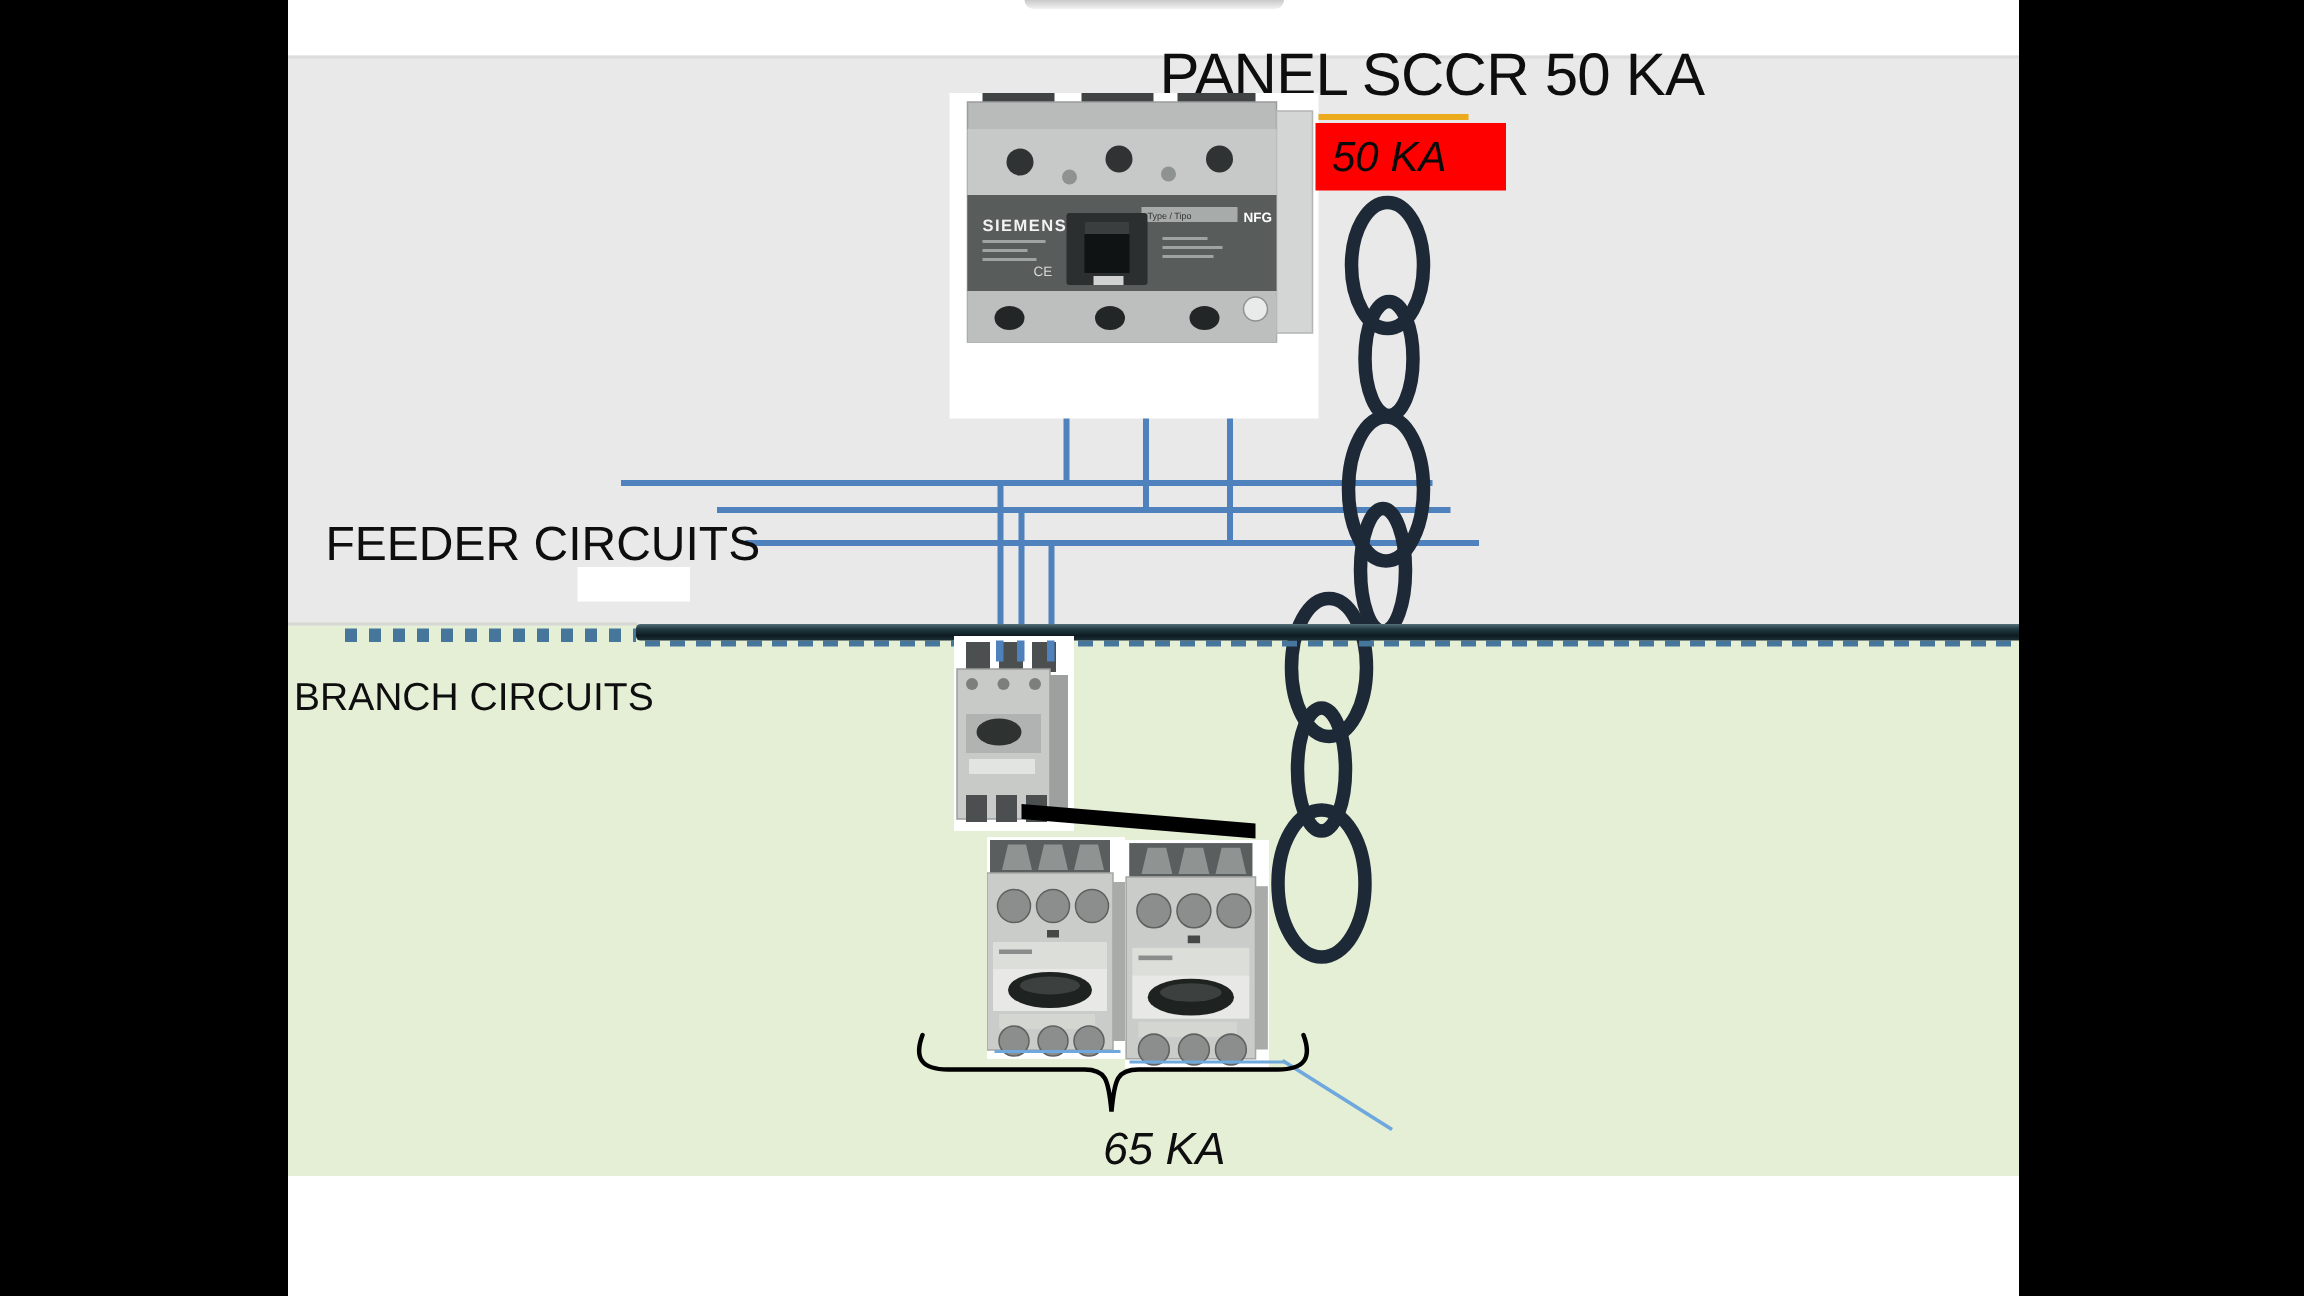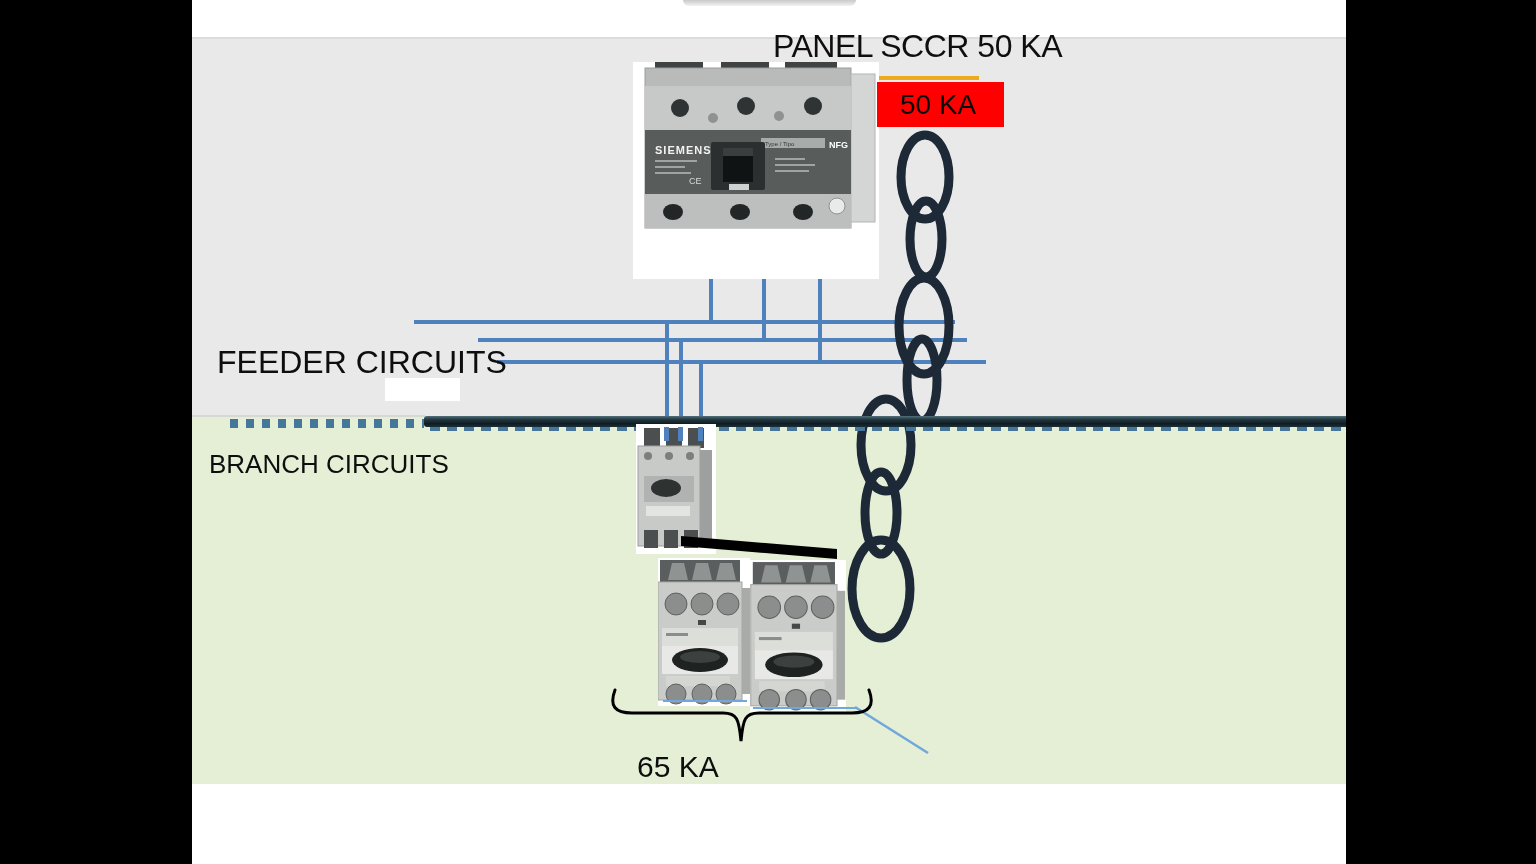--- a/index.html
+++ b/index.html
@@ -9,47 +9,47 @@
     font-family:"Liberation Sans", sans-serif;
   }
   .abs{position:absolute;}
   
   #stage{left:192px;top:0;width:1154px;height:864px;background:#ffffff;}
   #top-tab{left:683px;top:0;width:173px;height:6px;background:linear-gradient(180deg,#c9c9c9,#f2f2f2);border-radius:0 0 8px 8px;z-index:1;}
   #feeder-bg{left:192px;top:37px;width:1154px;height:380px;background:var(--feeder-bg);border-top:2px solid #dcdcdc;z-index:0;}
   #branch-bg{left:192px;top:417px;width:1154px;height:367px;background:var(--branch-bg);z-index:0;}
   #boundary-thin{left:192px;top:415px;width:233px;height:2px;background:#d5d8d3;z-index:1;}
 
-  #slide-title{left:773px;top:28px;z-index:1;font-size:32px;letter-spacing:-0.5px;color:var(--text-dark);white-space:nowrap;}
+  #slide-title{left:773px;top:28px;z-index:1;font-size:40px;letter-spacing:-0.5px;color:var(--text-dark);white-space:nowrap;}
 
   svg.layer{left:0;top:0;width:1536px;height:864px;pointer-events:none;}
   #wires{z-index:2;}
   #chain{z-index:3;}
   #dots-line{left:230px;top:419px;width:194px;height:9px;z-index:3;
     background:repeating-linear-gradient(90deg,var(--dash-blue) 0 8px,transparent 8px 16px);}
   #dash-line{left:430px;top:427px;width:912px;height:4px;z-index:3;
     background:repeating-linear-gradient(90deg,var(--dash-blue) 0 10px,transparent 10px 17px);}
   #boundary-bar{left:424px;top:416px;width:922px;height:11px;z-index:4;border-radius:3px 0 0 3px;
     background:linear-gradient(180deg,#54707a 0%,#223a42 30%,#0e1c22 70%,#1c2f36 100%);}
 
   .figure{z-index:5;background:#fff;}
   #main-breaker{left:633px;top:62px;width:246px;height:217px;}
   #branch-breaker{left:636px;top:424px;width:80px;height:130px;}
   #motor-breaker-left{left:658px;top:558px;width:92px;height:148px;}
   #motor-breaker-right{left:750px;top:560px;width:96px;height:152px;}
 
   #annotations{z-index:6;}
 
   #feeder-label{left:217px;top:344px;font-size:32px;color:var(--text-dark);z-index:6;}
-  #branch-label{left:209px;top:449px;font-size:26px;color:var(--text-dark);z-index:6;}
+  #branch-label{left:196px;top:449px;font-size:26px;color:var(--text-dark);z-index:6;}
   #white-rect{left:385px;top:378px;width:75px;height:23px;background:#fff;z-index:6;}
-  #branch-rating{left:637px;top:750px;width:180px;text-align:left;font-size:30px;color:var(--text-dark);z-index:7;}
+  #branch-rating{left:637px;top:750px;width:180px;text-align:right;font-size:30px;color:var(--text-dark);z-index:7;font-style:italic;}
 
   #sccr-badge{left:877px;top:82px;width:127px;height:45px;background:var(--badge-red);z-index:6;
-    font-size:28px;color:#0a0a0a;line-height:45px;padding-left:23px;box-sizing:border-box;}
+    font-size:28px;color:#0a0a0a;line-height:45px;padding-left:11px;box-sizing:border-box;font-style:italic;}
   #badge-accent{left:879px;top:76px;width:100px;height:4px;background:var(--badge-orange);z-index:6;}
 </style>
 </head>
 <body>
 
 <div class="abs" id="stage"></div>
 <div class="abs" id="feeder-bg"></div>
 <div class="abs" id="branch-bg"></div>
 <div class="abs" id="boundary-thin"></div>
 <div class="abs" id="top-tab"></div>

